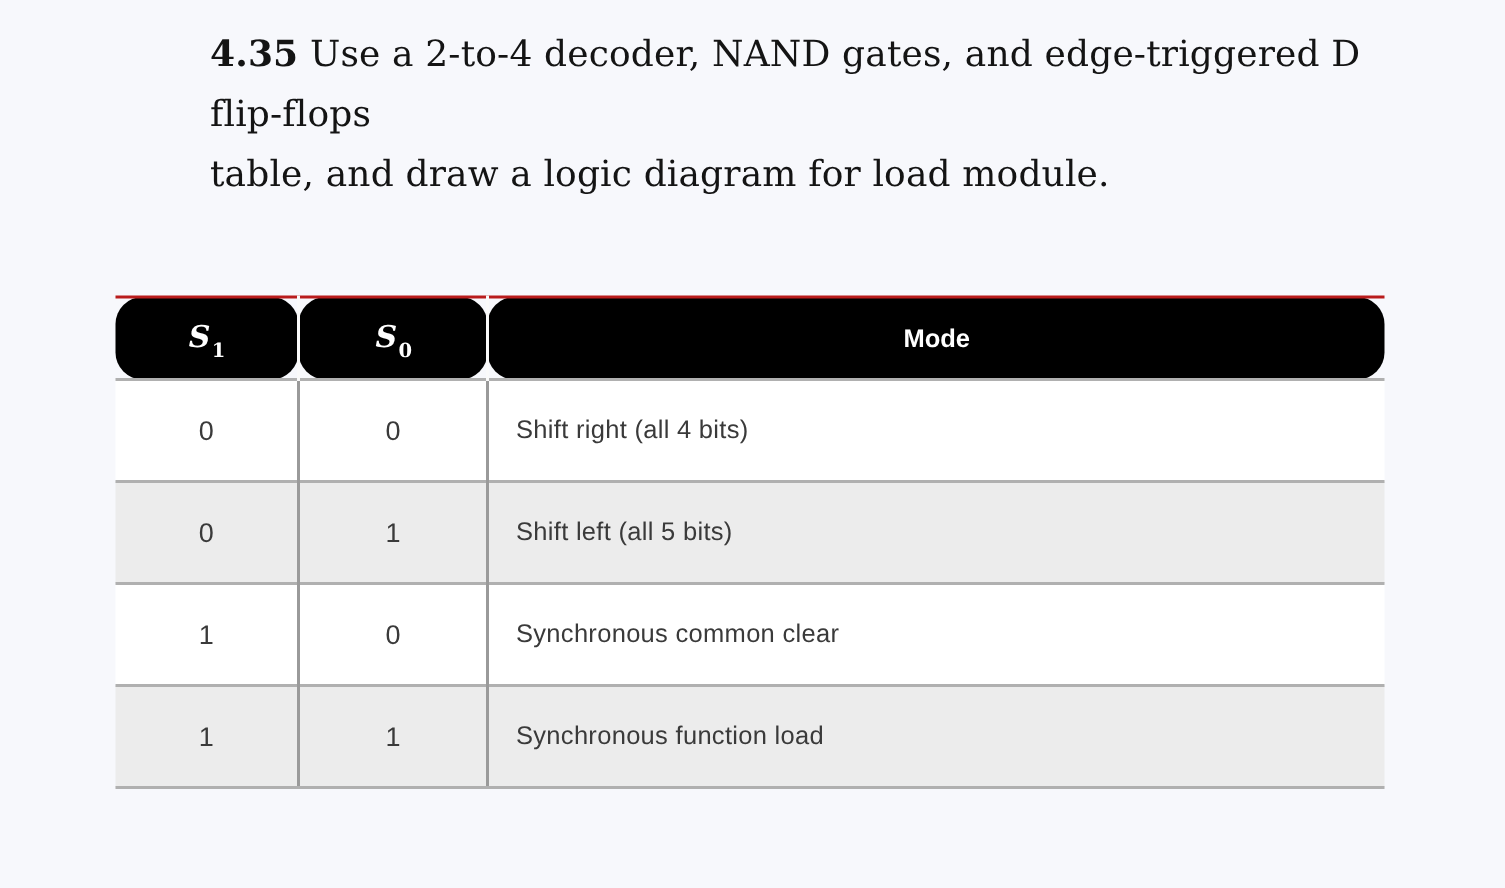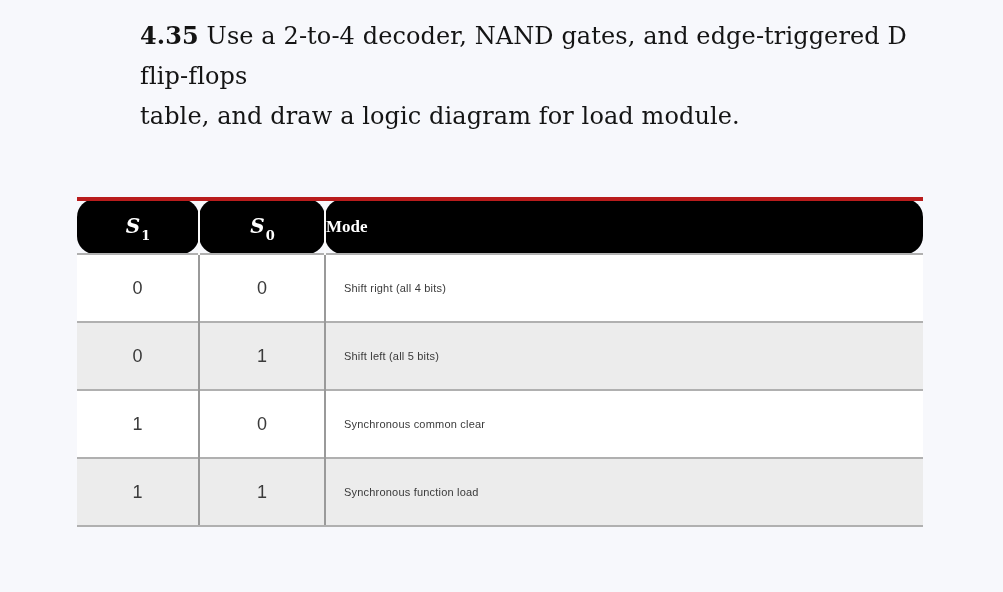--- a/index.html
+++ b/index.html
@@ -41,48 +41,48 @@
     table-layout:fixed;
   }
   col.c1{width:122px;}
   col.c2{width:126px;}
   col.c3{width:598px;}
   th{
     background:var(--header_bg);
     color:var(--header_text);
     height:55px;
     vertical-align:middle;
-    border-top:4px solid #b91c1c;
+    border-top:2px solid #b91c1c;
     border-radius:18px;
   }
   th.sel{
     text-align:center;
     font-family:"DejaVu Serif","Liberation Serif",serif;
     font-style:italic;
     font-weight:bold;
     font-size:20px;
   }
   th.sel sub{
     font-size:13px;
     font-style:normal;
     position:relative;
     top:2px;
     left:1px;
   }
   th.modecol{
-    text-align:left;
+    text-align:center;
     font-size:17px;
     font-weight:bold;
-    font-family:Liberation Serif, serif;
+    font-family:Liberation Sans, sans-serif;
   }
   th:not(:last-child){border-right:2px solid #fafafa;}
   td{
     height:68px;
     vertical-align:middle;
-    font-size:11px;
+    font-size:17px;
     color:var(--cell_text);
     background:var(--row_white);
     border-top:2px solid var(--border);
   }
   td:not(:last-child){border-right:2px solid #9a9a9a;}
   td.sel{text-align:center;font-size:18px;}
   td.modecell{text-align:left;padding-left:18px;letter-spacing:0.2px;}
   tbody tr:nth-child(even) td{background:var(--row_alt);}
   tbody tr:last-child td{border-bottom:2px solid var(--border);}
 </style>

